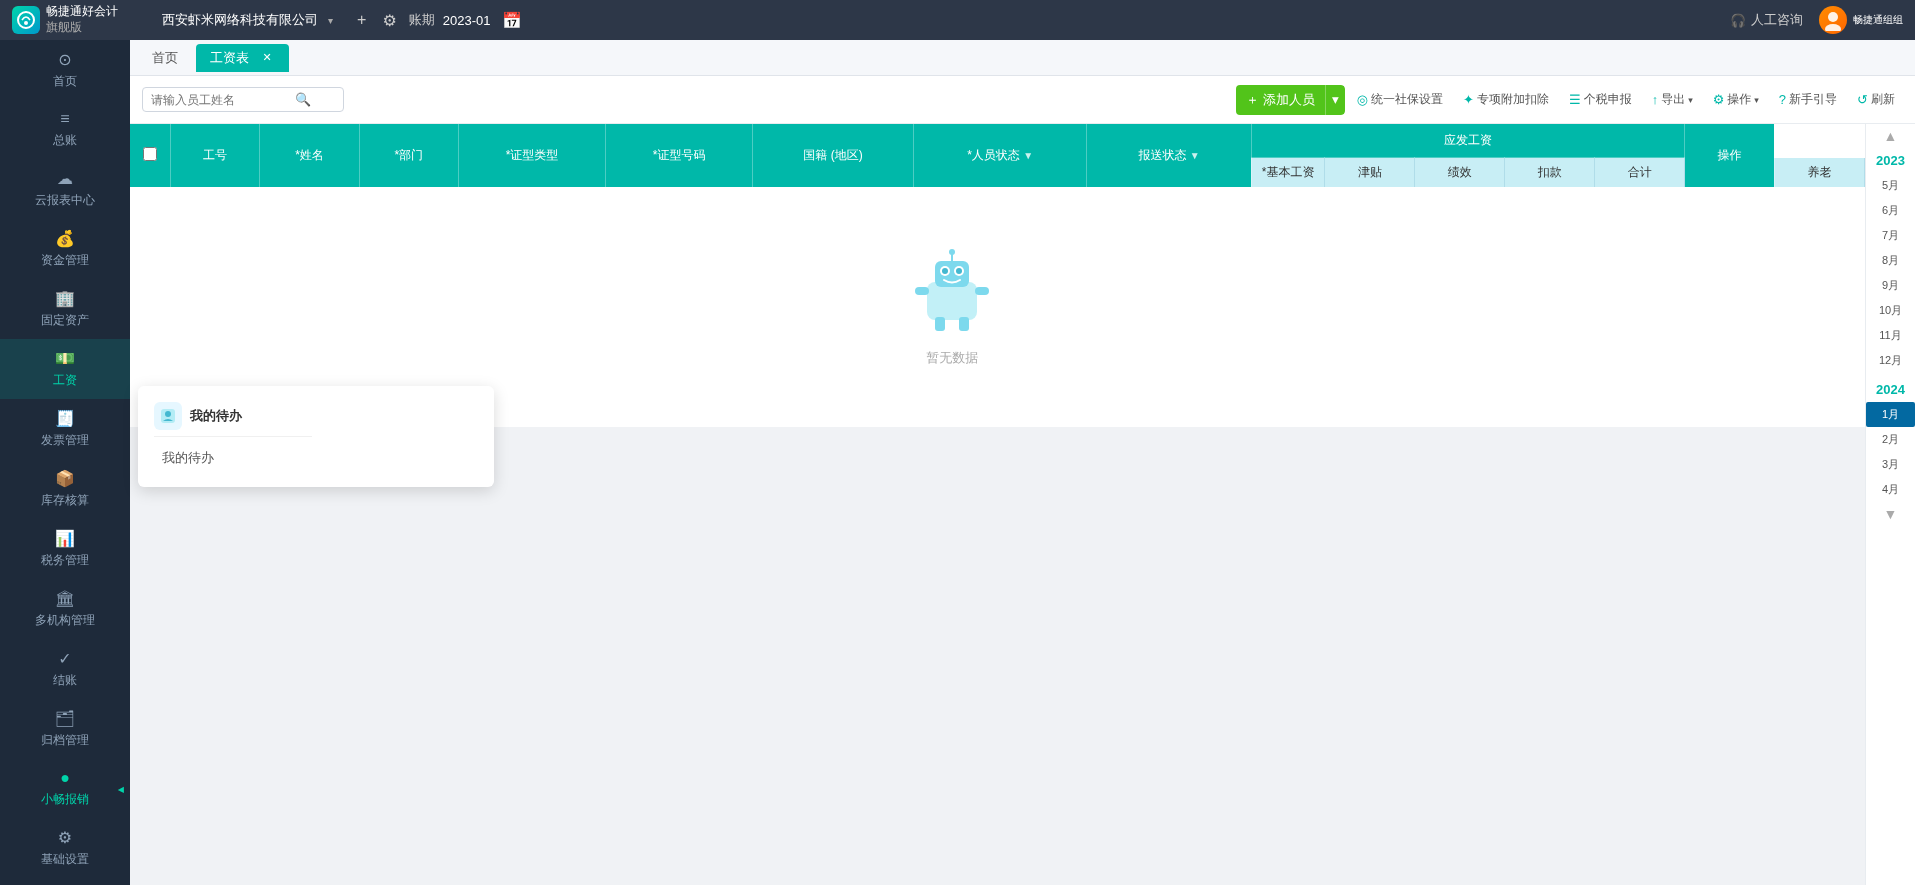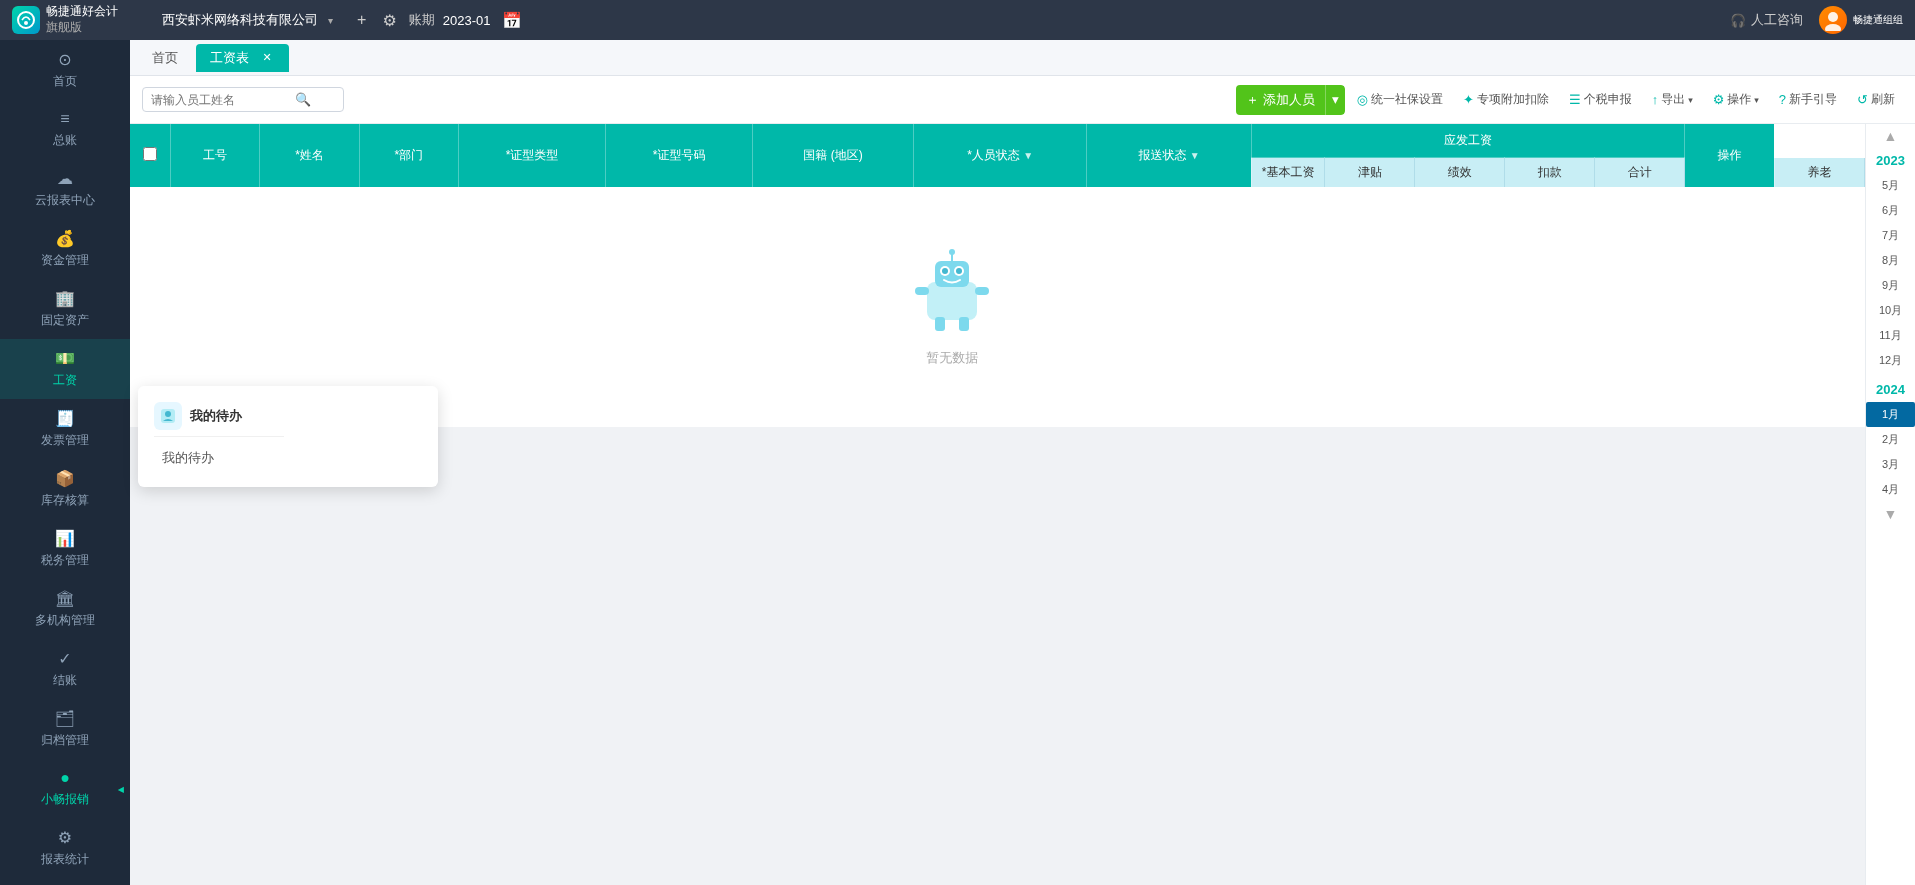--- a/index.html
+++ b/index.html
@@ -297,21 +297,21 @@
     .month-entry.year-header {
       color: #00b8a9;
       font-weight: bold;
       font-size: 13px;
       text-align: center;
     }
     .popup-menu {
       position: absolute;
       top: 386px;
       left: 138px;
-      width: 300px;
+      width: 356px;
       background: white;
       border-radius: 6px;
       box-shadow: 0 4px 16px rgba(0,0,0,0.15);
       z-index: 200;
       padding: 16px;
       display: grid;
       grid-template-columns: 1fr 1fr;
       gap: 8px;
     }
     .popup-section { display: flex; flex-direction: column; gap: 8px; }
@@ -465,21 +465,21 @@
       <span class="si-icon">🗂</span>
       <span class="si-label">归档管理</span>
     </div>
     <div class="sidebar-item-wrapper highlighted" style="position:relative;">
       <span class="si-icon" style="color:#00d4aa;">●</span>
       <span class="si-label" style="color:#00d4aa;">小畅报销</span>
       <span class="sidebar-collapse-arrow" style="color:#00d4aa;">◀</span>
     </div>
     <div class="sidebar-item">
       <span class="si-icon">⚙</span>
-      <span class="si-label">报表统计</span>
+      <span class="si-label">基础设置</span>
     </div>
     <div class="sidebar-item">
       
       
     </div>
 
   </div>
 
   <div class="content-area">
 

